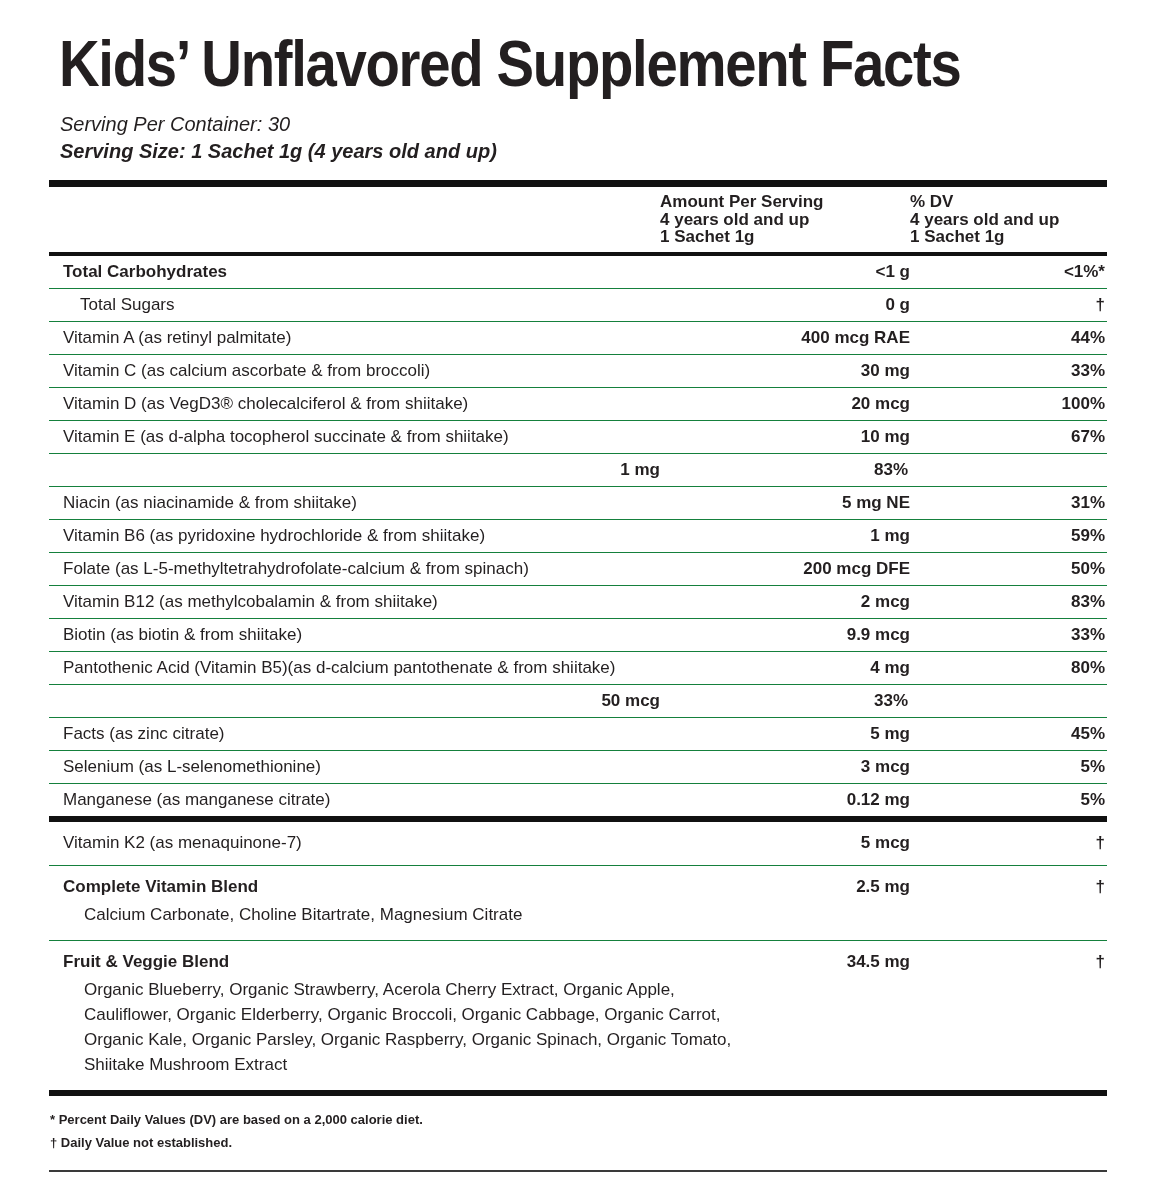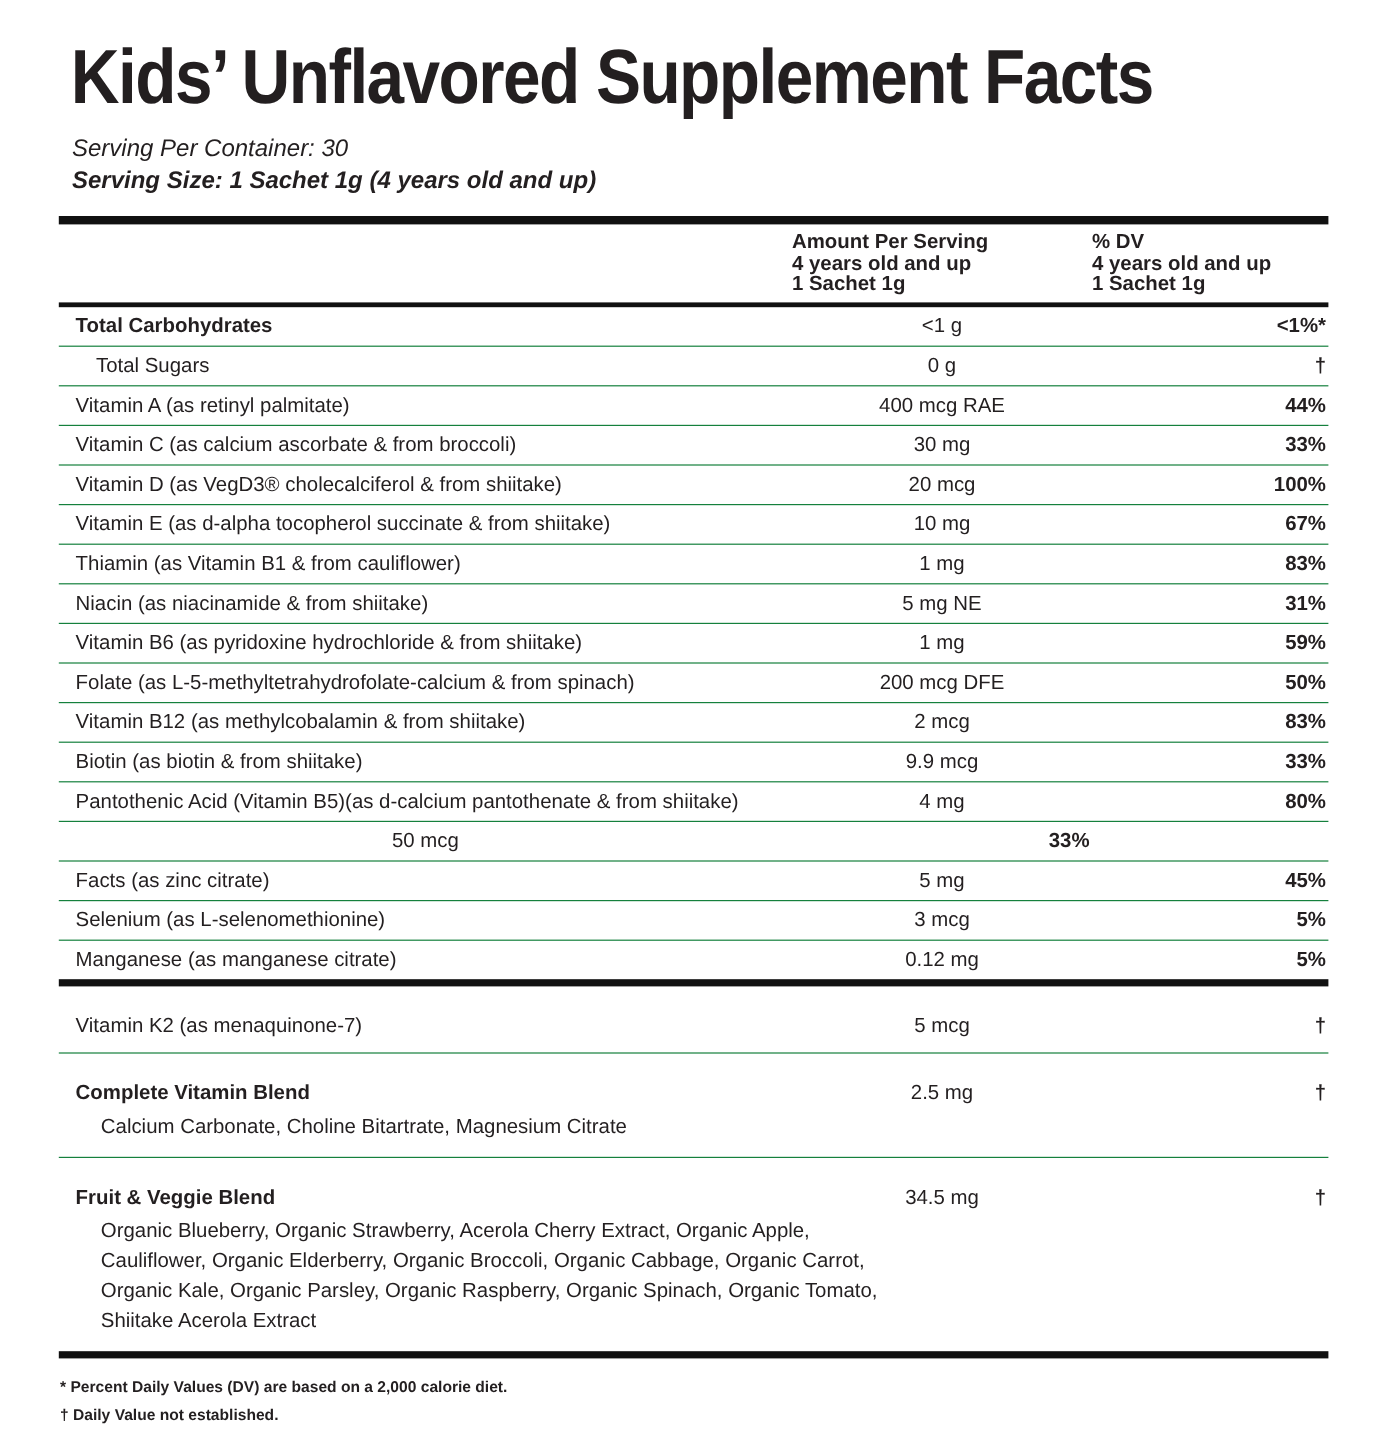--- a/index.html
+++ b/index.html
@@ -38,26 +38,26 @@
     font-weight: 700;
     font-size: 17px;
     line-height: 17.5px;
   }
   .thead .hcol { }
   .thead .hcol div { white-space: nowrap; }
   .thead .dv-h { padding-right: 2px; }
 
   .row { border-bottom: 1px solid #15803d; padding: 6px 0 7px; }
   .row.thick { border-bottom: 6px solid #111111; }
-  .row.tall { padding: 11px 0 13px; margin-top: 12px; }
+  .row.tall { padding: 11px 0 13px; }
   .row-main { font-size: 17px; line-height: 19px; }
   .cell-name { padding-left: 14px; }
   .cell-name.bold { font-weight: 700; }
   .cell-name.indent { padding-left: 31px; }
-  .cell-amount { text-align: center; white-space: nowrap; }
+  .cell-amount { text-align: right; white-space: nowrap; font-weight: bold; }
   .cell-dv { text-align: right; font-weight: 700; padding-right: 2px; white-space: nowrap; }
   .sub-lines { padding-left: 35px; padding-right: 40px; font-size: 17px; line-height: 25px; margin-top: 6px; }
 
   .footnotes {
     margin: 0 0 0 49px; width: 1058px;
     padding: 12px 0 16px 1px;
     font-size: 13px; font-weight: 600; line-height: 23px;
     border-bottom: 2px solid #3a3a3a;
   }
 </style>
@@ -134,21 +134,20 @@
   <div class="row">
     <div class="row-main grid3">
       <div class="cell-name">Vitamin E (as d-alpha tocopherol succinate &amp; from shiitake)</div>
       <div class="cell-amount">10 mg</div>
       <div class="cell-dv">67%</div>
     </div>
   </div>
 
   <div class="row">
     <div class="row-main grid3">
-      <div class="cell-name">Thiamin (as Vitamin B1 &amp; from cauliflower)</div>
       <div class="cell-amount">1 mg</div>
       <div class="cell-dv">83%</div>
     </div>
   </div>
 
   <div class="row">
     <div class="row-main grid3">
       <div class="cell-name">Niacin (as niacinamide &amp; from shiitake)</div>
       <div class="cell-amount">5 mg NE</div>
       <div class="cell-dv">31%</div>
@@ -248,21 +247,21 @@
   <div class="row thick tall">
     <div class="row-main grid3">
       <div class="cell-name bold">Fruit &amp; Veggie Blend</div>
       <div class="cell-amount">34.5 mg</div>
       <div class="cell-dv">†</div>
     </div>
   <div class="sub-lines">
             <div>Organic Blueberry, Organic Strawberry, Acerola Cherry Extract, Organic Apple,</div>
             <div>Cauliflower, Organic Elderberry, Organic Broccoli, Organic Cabbage, Organic Carrot,</div>
             <div>Organic Kale, Organic Parsley, Organic Raspberry, Organic Spinach, Organic Tomato,</div>
-            <div>Shiitake Acerola Extract</div>
+            <div>Shiitake Mushroom Extract</div>
           </div>
         </div>
 </div>
   </div>
 
   <div class="footnotes">
     <div>* Percent Daily Values (DV) are based on a 2,000 calorie diet.</div>
     <div>† Daily Value not established.</div>
   </div>
 

